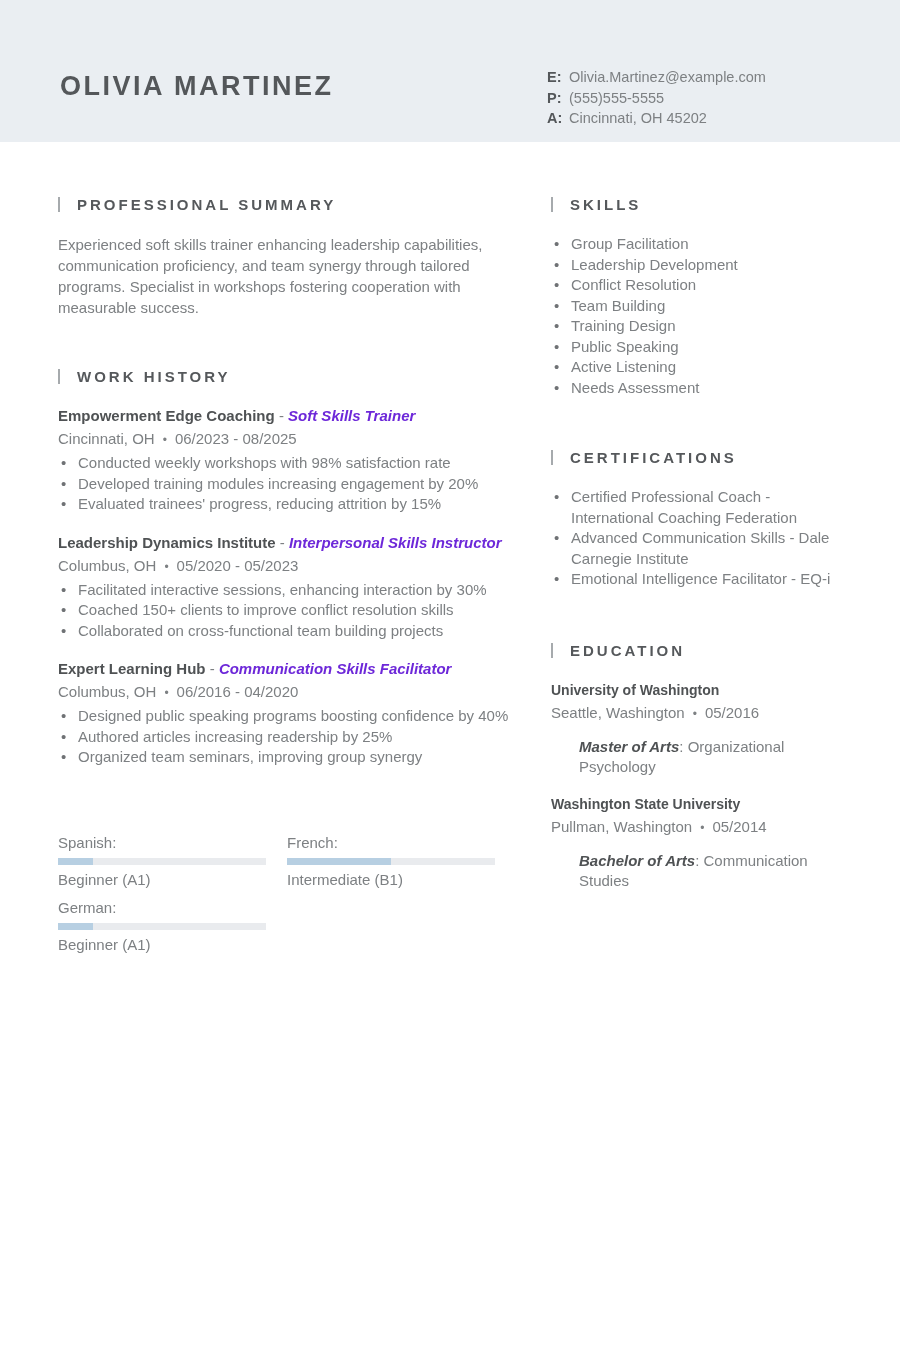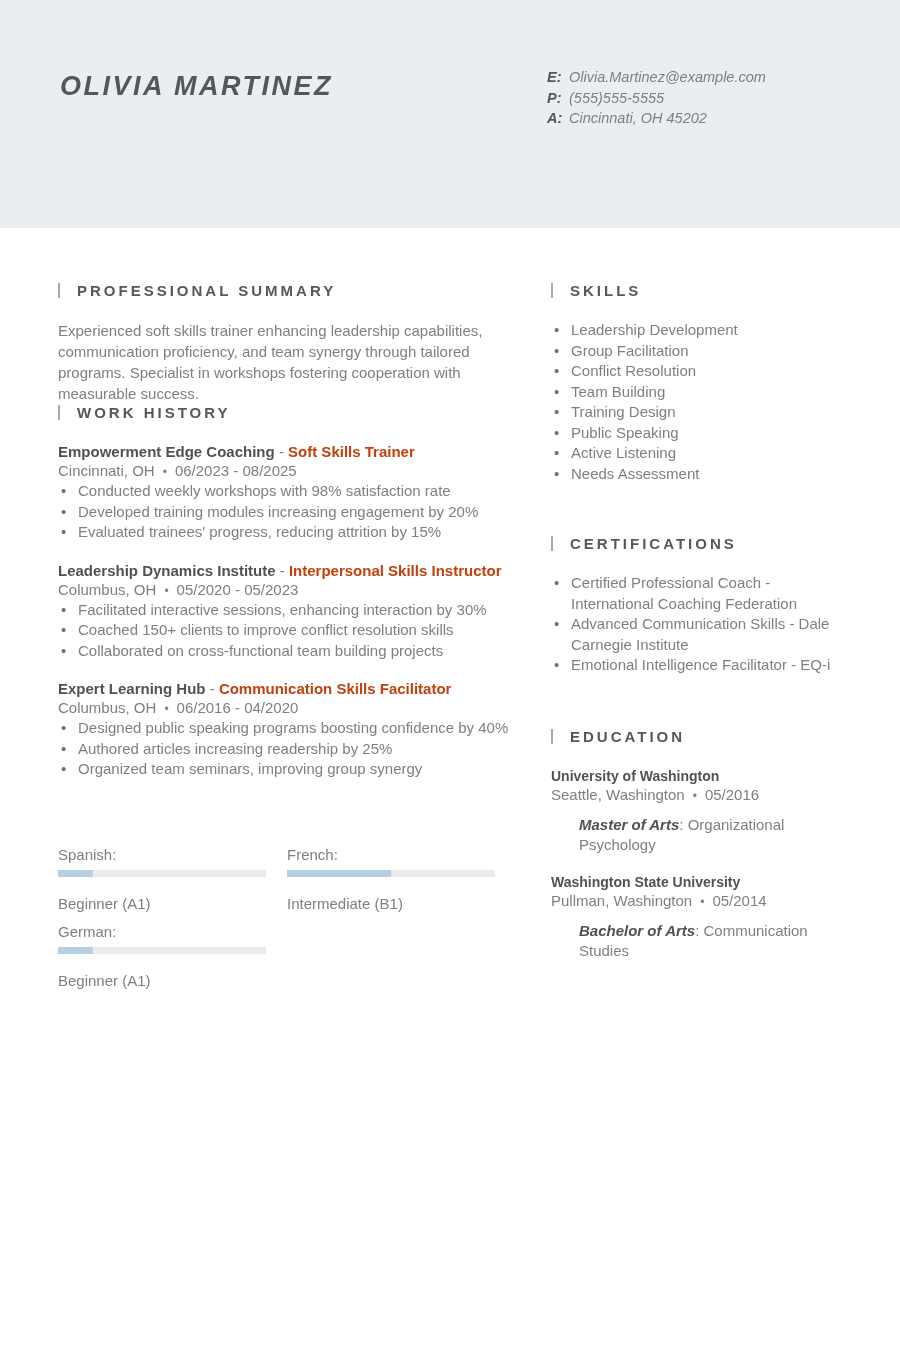--- a/index.html
+++ b/index.html
@@ -7,23 +7,22 @@
   body {
     min-height: 1350px;
     font-family: "Liberation Sans", sans-serif;
     color: #7d8083;
     -webkit-font-smoothing: antialiased;
   }
 
   
   .header {
     position: relative;
-    height: 228px;
+    height: 142px;
     background: #eaeef2;
-    font-style: italic;
   }
   .name {
     position: absolute;
     left: 60px;
     top: 71px;
     font-size: 27px;
     font-weight: 700;
     letter-spacing: 2.5px;
     color: #54575a;
   }
@@ -72,31 +71,31 @@
     color: #55585b;
   }
 
   .body-text {
     font-size: 15px;
     line-height: 21px;
     color: #7d8083;
   }
 
   
-  .section-summary { }
+  .section-summary { margin-bottom: 50px; }
   .section-work { margin-bottom: 64px; }
 
   .job { margin-bottom: 18px; }
   .job-title-line { font-size: 15px; line-height: 20px; }
   .job-company { font-weight: 700; color: #4f5254; }
   .job-sep { color: #7d8083; }
-  .job-role { font-weight: 700; color: #c2410c; }
+  .job-role { font-weight: 700; font-style: italic; color: #6d28d9; }
   .meta-line {
     font-size: 15px;
-    line-height: 17px;
+    line-height: 26px;
     color: #7d8083;
   }
   .meta-dot { margin: 0 8px; font-size: 12px; }
 
   ul.bullets {
     list-style: none;
     margin-top: 0;
   }
   ul.bullets li {
     position: relative;
@@ -120,21 +119,21 @@
     row-gap: 9px;
   }
   .lang-name { font-size: 15px; line-height: 21px; color: #7d8083; }
   .lang-track {
     margin-top: 5px;
     height: 7px;
     background: #e9ebee;
     overflow: hidden;
   }
   .lang-fill { height: 100%; background: #b7cfe2; }
-  .lang-level { margin-top: 18px; font-size: 15px; color: #7d8083; }
+  .lang-level { margin-top: 6px; font-size: 15px; color: #7d8083; }
 
   
   .section-skills { margin-bottom: 51px; }
   .section-certs { margin-bottom: 52px; }
   ul.bullets.tight { margin-top: 0; }
 
   
   .school { margin-bottom: 17px; }
   .school-name {
     font-size: 14px;
@@ -262,22 +261,22 @@
   </div>
 
   <div class="col-right">
 
     <div class="section-skills">
       <div class="section-heading">
         <span class="heading-bar"></span>
         <span class="heading-text">SKILLS</span>
       </div>
       <ul class="bullets tight">
+        <li>Group Facilitation</li>
         <li>Leadership Development</li>
-        <li>Group Facilitation</li>
         <li>Conflict Resolution</li>
         <li>Team Building</li>
         <li>Training Design</li>
         <li>Public Speaking</li>
         <li>Active Listening</li>
         <li>Needs Assessment</li>
       </ul>
     </div>
 
     <div class="section-certs">

